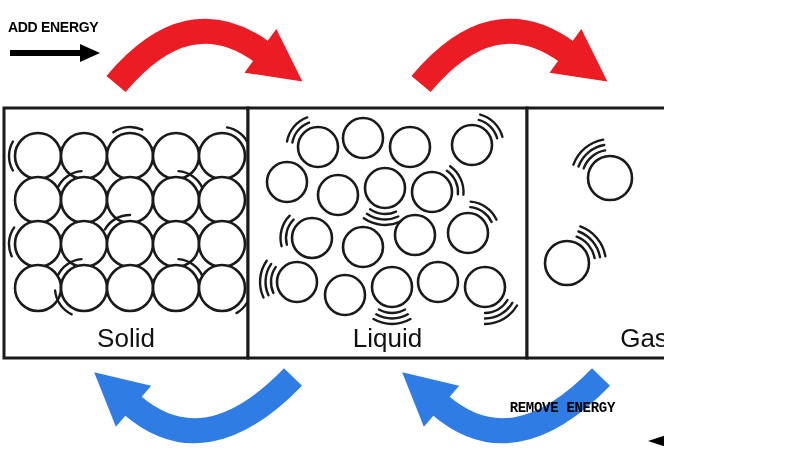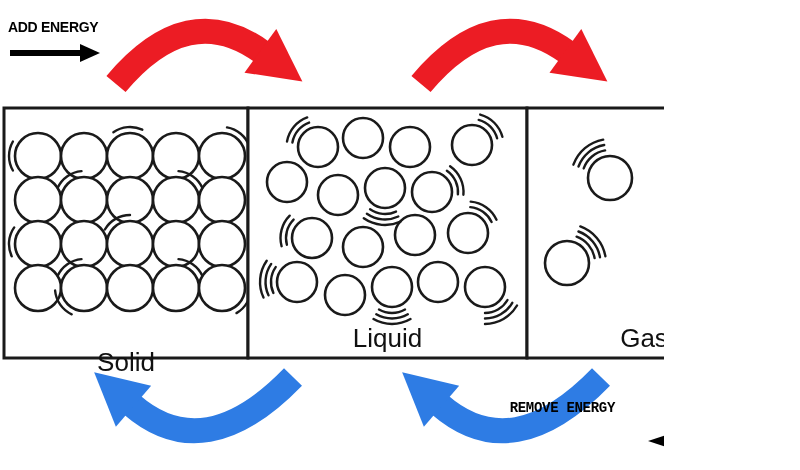--- a/index.html
+++ b/index.html
@@ -24,21 +24,21 @@
   #remove-energy-label { right: 49px; top: 400px; font-family: Liberation Mono, monospace; }
   .panel-label {
     position: absolute;
     top: 322px;
     height: 32px;
     line-height: 32px;
     text-align: center;
     font-size: 26px;
     color: #111111;
   }
-  #panel-label-solid  { left: 4px;   width: 244px; margin-top: 24px; }
+  #panel-label-solid  { left: 4px;   width: 244px; }
   #panel-label-liquid { left: 248px; width: 279px; }
   #panel-label-gas    { left: 527px; width: 234px; }
 </style>
 </head>
 <body>
 
 <div id="canvas">
 
   <svg id="diagram" width="800" height="470" viewBox="0 0 800 470">
       <rect x="4" y="108" width="244" height="250" fill="#ffffff" stroke="#1a1a1a" stroke-width="3"></rect>

